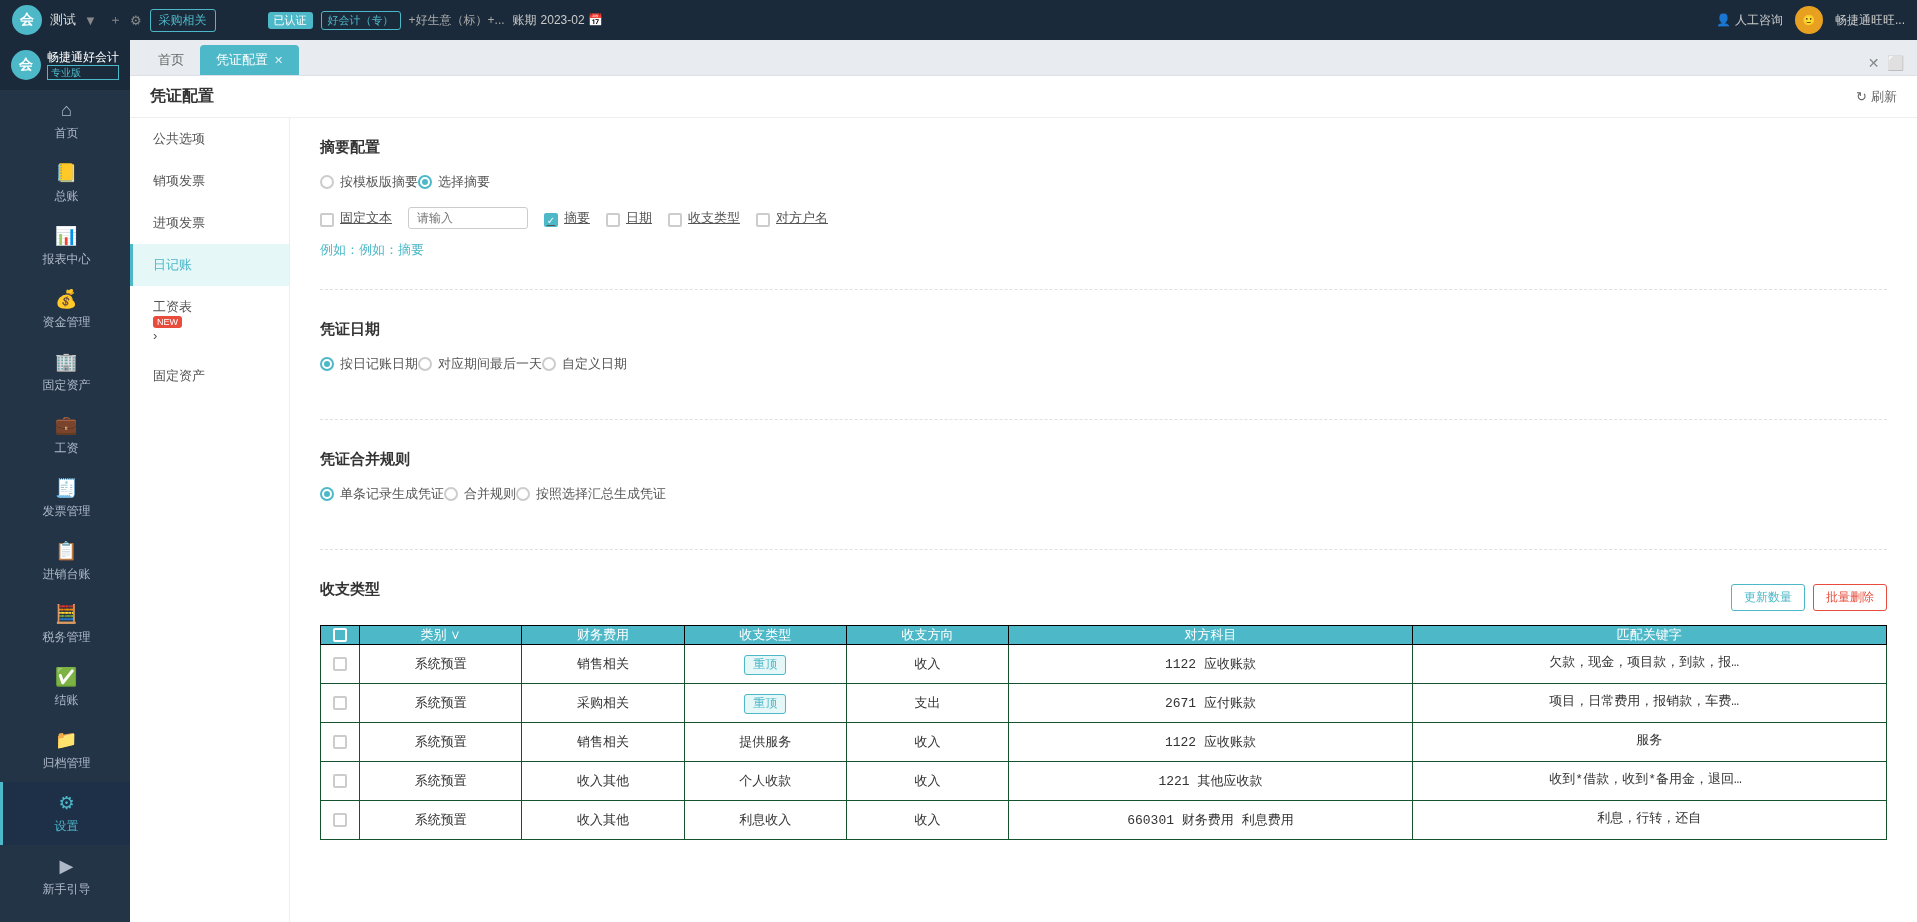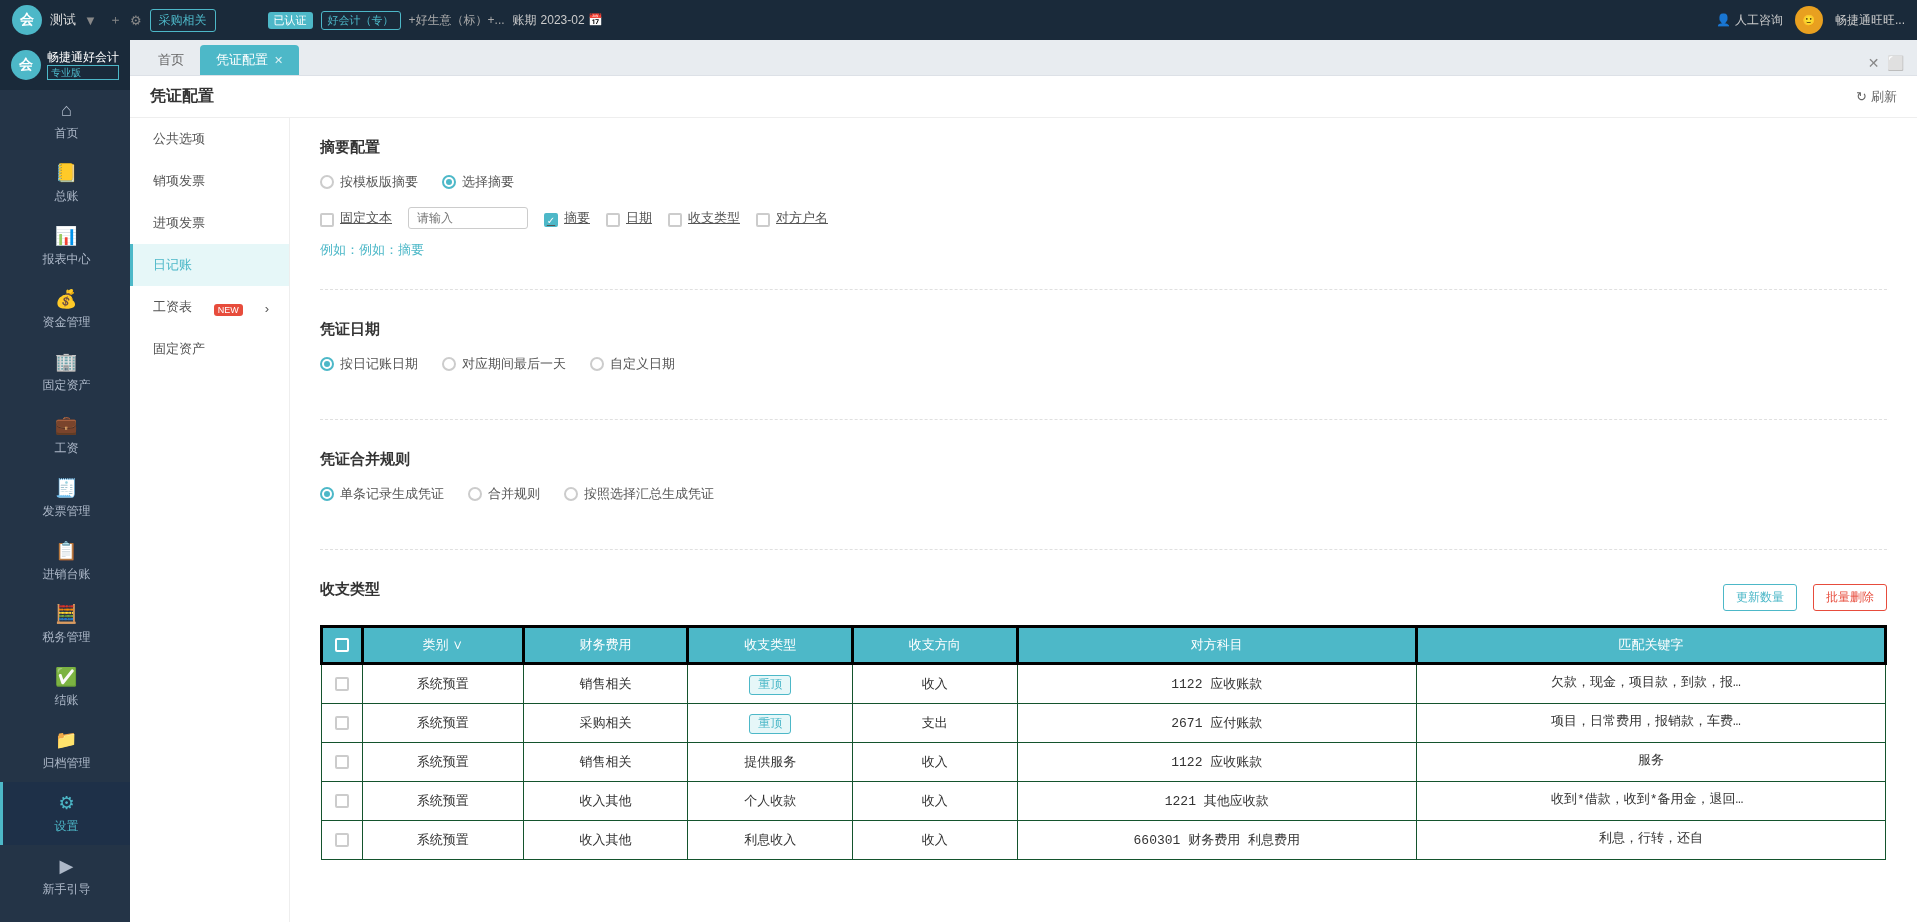--- a/index.html
+++ b/index.html
@@ -258,22 +258,23 @@
       cursor: pointer;
       border-left: 3px solid transparent;
     }
     .left-nav-item.active {
       background: #e6f7f8;
       color: #4db8c8;
       border-left: 3px solid #4db8c8;
     }
     .left-nav-item.has-sub {
       display: flex;
-      align-items: flex-end;
+      align-items: flex-start;
       justify-content: space-between;
+      flex-direction: column;
     }
     .new-badge {
       background: #e74c3c;
       color: white;
       font-size: 9px;
       padding: 1px 4px;
       border-radius: 3px;
     }
 
     
@@ -297,21 +298,20 @@
       font-size: 15px;
       font-weight: bold;
       color: #333;
       margin-bottom: 16px;
     }
 
     
     .radio-group {
       display: flex;
       align-items: center;
-      gap: 24px;
       margin-bottom: 16px;
     }
     .radio-option {
       display: flex;
       align-items: center;
       gap: 6px;
       cursor: pointer;
       font-size: 13px;
       color: #555;
     }
@@ -397,36 +397,36 @@
       border-radius: 3px;
       font-size: 12px;
       cursor: pointer;
     }
     .action-btn.danger {
       border-color: #e74c3c;
       color: #e74c3c;
     }
     .action-btn-group {
       display: flex;
-      gap: 16px;
+      gap: 8px;
     }
 
     
     .data-table {
       width: 100%;
       border-collapse: collapse;
       font-size: 13px;
     }
     .data-table th {
       background: #4db8c8;
       color: white;
-      padding: 8px 12px;
+      padding: 0 12px;
       text-align: center;
       font-weight: normal;
-      border: 3px solid #000000;
+      border: 1px solid #000000;
     }
     .data-table td {
       padding: 8px 12px;
       border: 1px solid #14532d;
       text-align: center;
       background: white;
       font-family: Liberation Mono, monospace;
     }
     .reset-tag {
       background: #e6f7f8;

